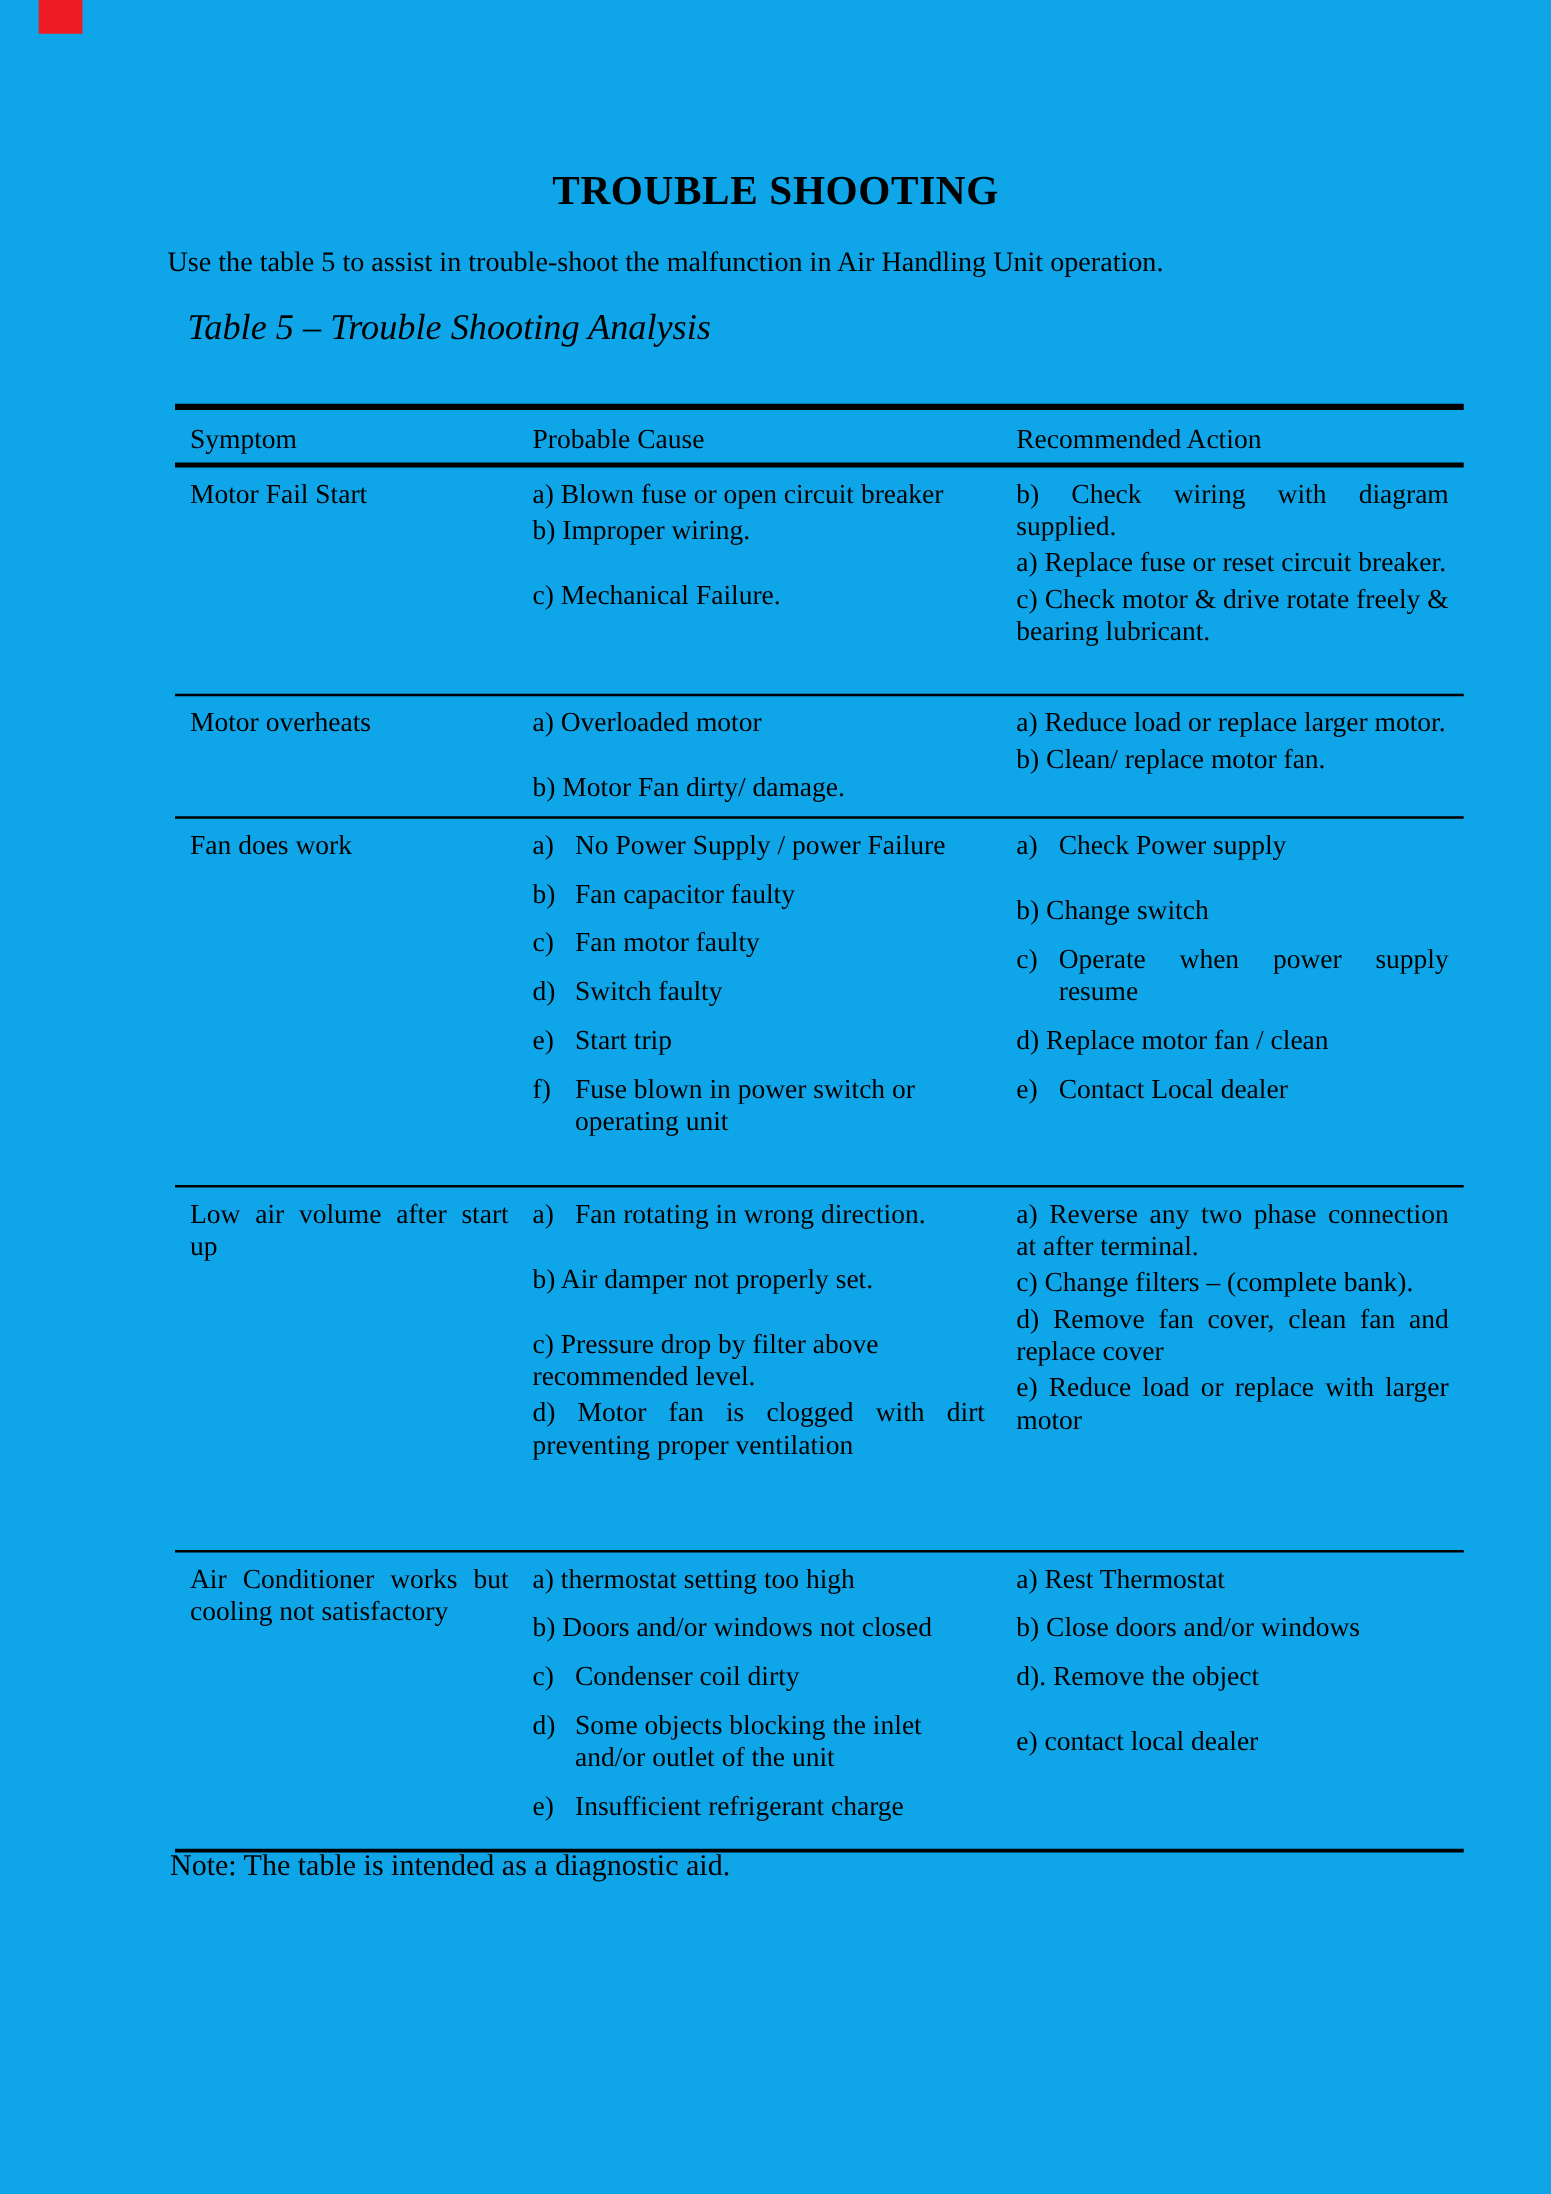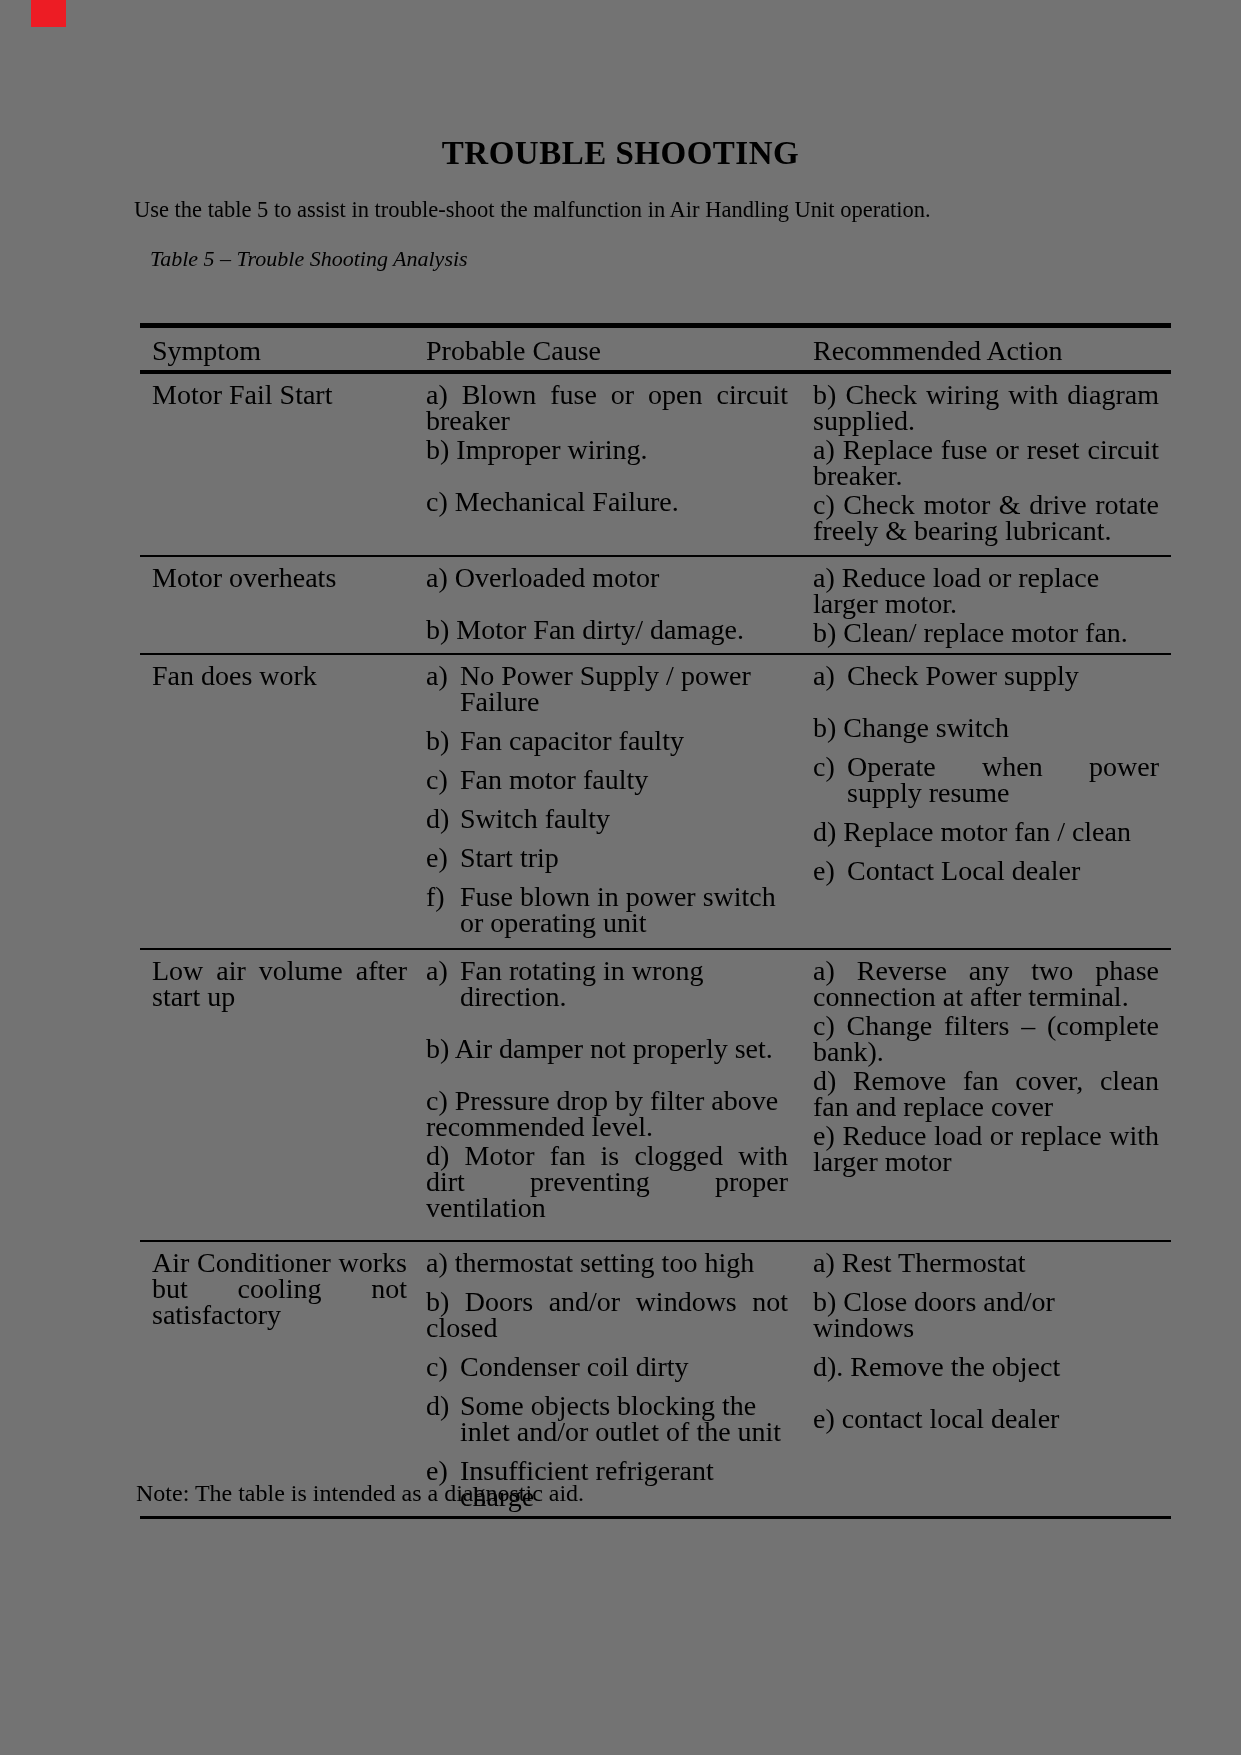--- a/index.html
+++ b/index.html
@@ -1,25 +1,25 @@
 <!DOCTYPE html>
 <html><head>
 <meta charset="utf-8">
 <style>
   html,body{margin:0;padding:0;background:#fff;}
   body{width:1241px;height:1755px;font-family:"Liberation Serif","DejaVu Serif",serif;color:#000;}
-  .page{position:relative;width:1241px;height:1755px;overflow:hidden;background:#737373;}
+  .page{position:relative;width:1241px;height:1755px;overflow:hidden;background:#0ea5e9;}
   .redbar{position:absolute;left:31px;top:0;width:35px;height:27px;}
   .title{position:absolute;top:135px;left:0;width:100%;text-align:center;
          font-size:33px;font-weight:bold;letter-spacing:.5px;}
   .intro{position:absolute;top:196px;left:134px;width:910px;font-size:22.5px;line-height:27px;}
-  .caption{position:absolute;top:246px;left:150px;font-size:22px;font-style:italic;}
+  .caption{position:absolute;top:246px;left:150px;font-size:29px;font-style:italic;}
   .ttable{position:absolute;top:323px;left:140px;width:1031px;
           border-top:5px solid #000;border-bottom:3px solid #000;
-          font-size:28px;line-height:26px;}
+          font-size:22px;line-height:26px;}
   .trow{display:grid;grid-template-columns:277px 385px 369px;box-sizing:border-box;}
   .trow.header{min-height:45px;border-bottom:4px solid #000;}
   .trow:not(.header) + .trow{border-top:2px solid #000;}
   .trow:nth-child(2){min-height:181px;}
   .trow:nth-child(3){min-height:98px;}
   .trow:nth-child(4){min-height:295px;}
   .trow:nth-child(5){min-height:292px;}
   .trow:nth-child(6){min-height:239px;}
   .cell{box-sizing:border-box;padding-top:8px;padding-bottom:6px;}
   .cell.c0{padding-left:12px;padding-right:10px;}

